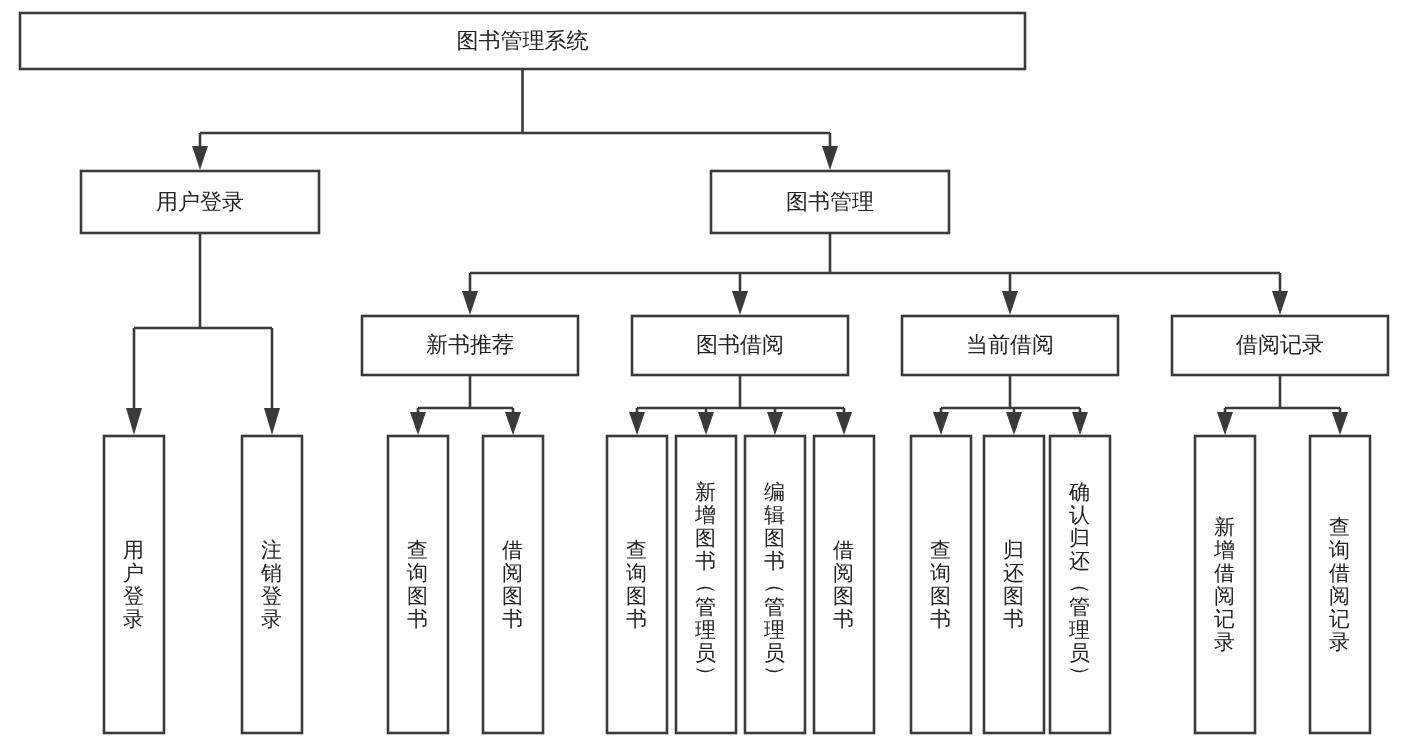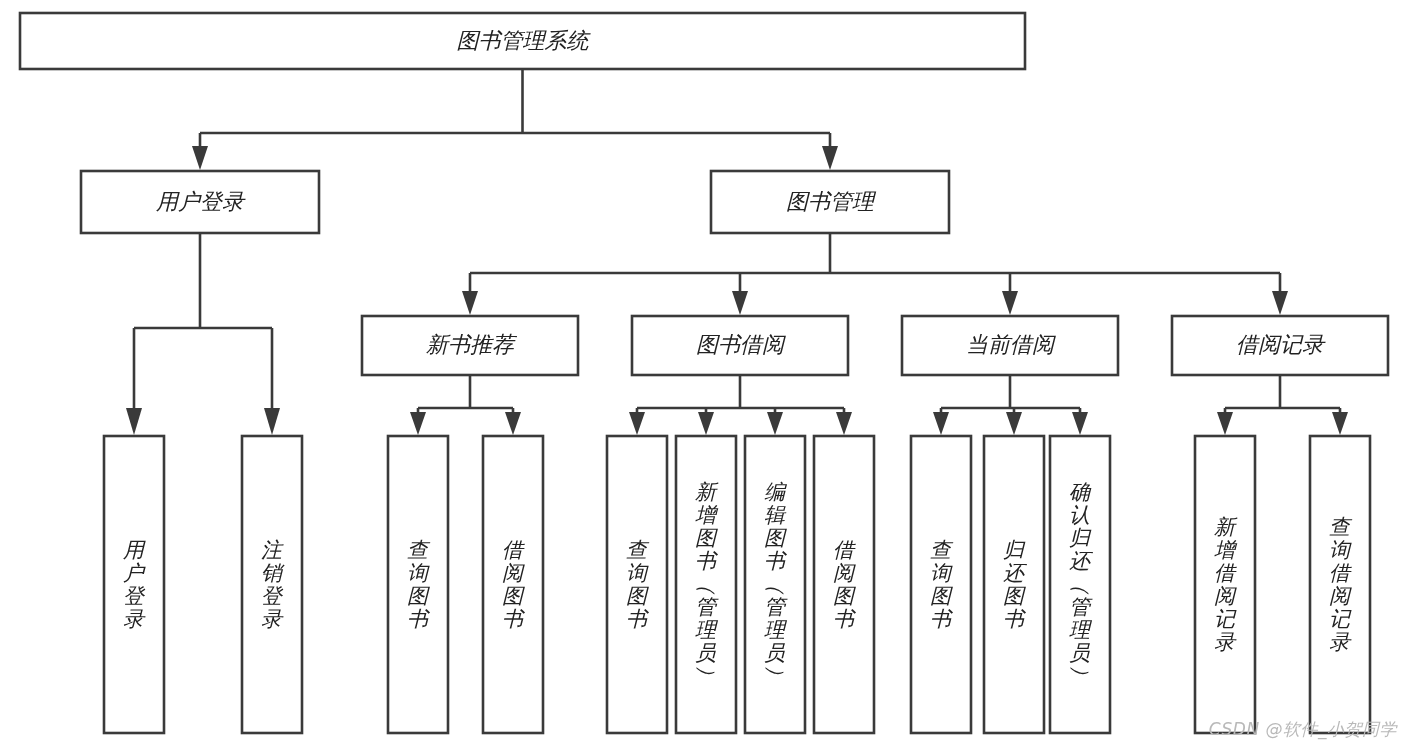--- a/index.html
+++ b/index.html
@@ -14,21 +14,20 @@
     font-family: "DejaVu Sans", "Liberation Sans", sans-serif;
     overflow: hidden;
     position: relative;
   }
   #diagram-root {
     position: absolute;
     left: 0;
     top: 0;
     width: 1405px;
     height: 747px;
-    font-style: italic;
   }
   svg.tree {
     display: block;
     width: 1405px;
     height: 747px;
   }
   .node-rect {
     fill: #ffffff;
     stroke: #3a3a3a;
     stroke-width: 2.6;
@@ -239,14 +238,13 @@
       <rect class="node-rect" x="1195" y="436" width="60" height="297"></rect>
       <text class="node-label node-label-leaf" x="1225" y="526.5" text-anchor="middle"><tspan x="1225" y="526.5" dominant-baseline="central">新</tspan><tspan x="1225" y="549.5" dominant-baseline="central">增</tspan><tspan x="1225" y="572.5" dominant-baseline="central">借</tspan><tspan x="1225" y="595.5" dominant-baseline="central">阅</tspan><tspan x="1225" y="618.5" dominant-baseline="central">记</tspan><tspan x="1225" y="641.5" dominant-baseline="central">录</tspan></text>
     </g>
     <g>
       <rect class="node-rect" x="1310" y="436" width="60" height="297"></rect>
       <text class="node-label node-label-leaf" x="1340" y="526.5" text-anchor="middle"><tspan x="1340" y="526.5" dominant-baseline="central">查</tspan><tspan x="1340" y="549.5" dominant-baseline="central">询</tspan><tspan x="1340" y="572.5" dominant-baseline="central">借</tspan><tspan x="1340" y="595.5" dominant-baseline="central">阅</tspan><tspan x="1340" y="618.5" dominant-baseline="central">记</tspan><tspan x="1340" y="641.5" dominant-baseline="central">录</tspan></text>
     </g>
 
   </svg>
 
-  <div class="watermark">CSDN @软件_小贺同学</div>
 </div>
 
 </body></html>

